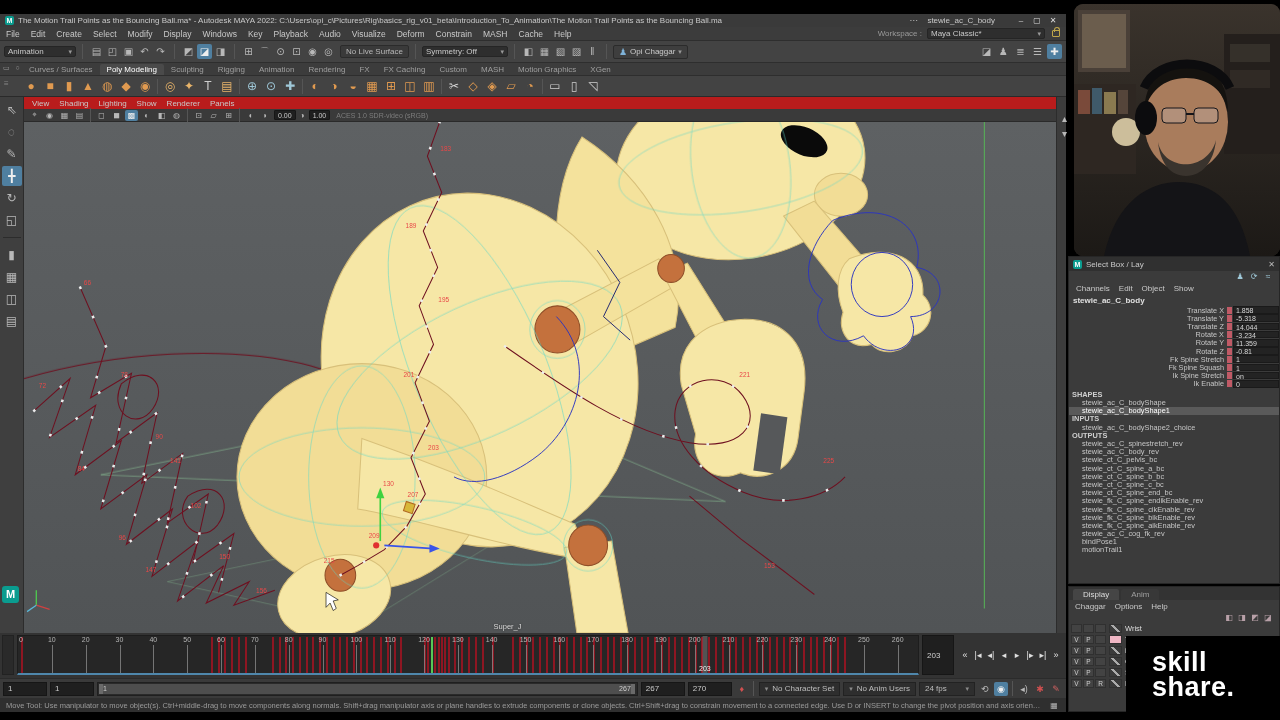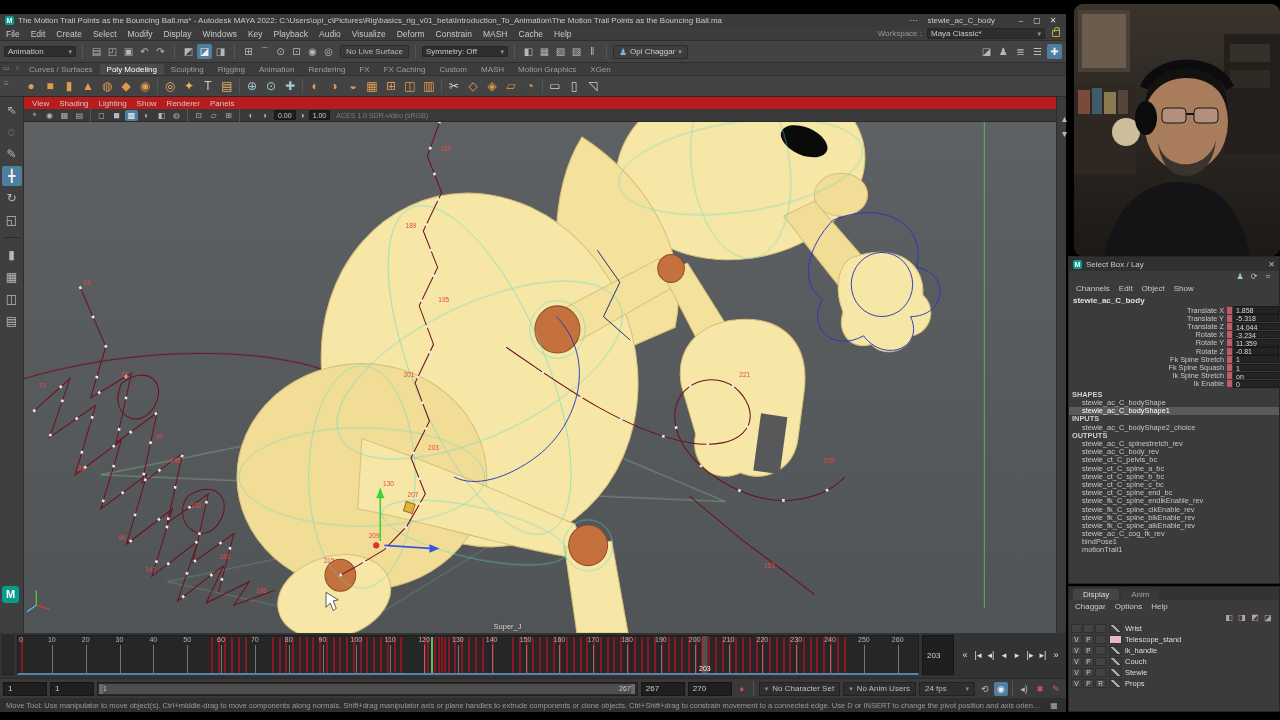--- a/index.html
+++ b/index.html
@@ -851,14 +851,18 @@
         <div class="lrow">
           <span class="lcell">V</span>
           <span class="lcell">P</span>
           <span class="lcell">R</span>
           <span class="lswatch"></span>
           <span class="lname">Props</span>
         </div>
       </div>
   </div>
 
+  <div id="branding">
+    <div>skill</div>
+    <div>share.</div>
+  </div>
 
 </div>
 
 </body></html>

